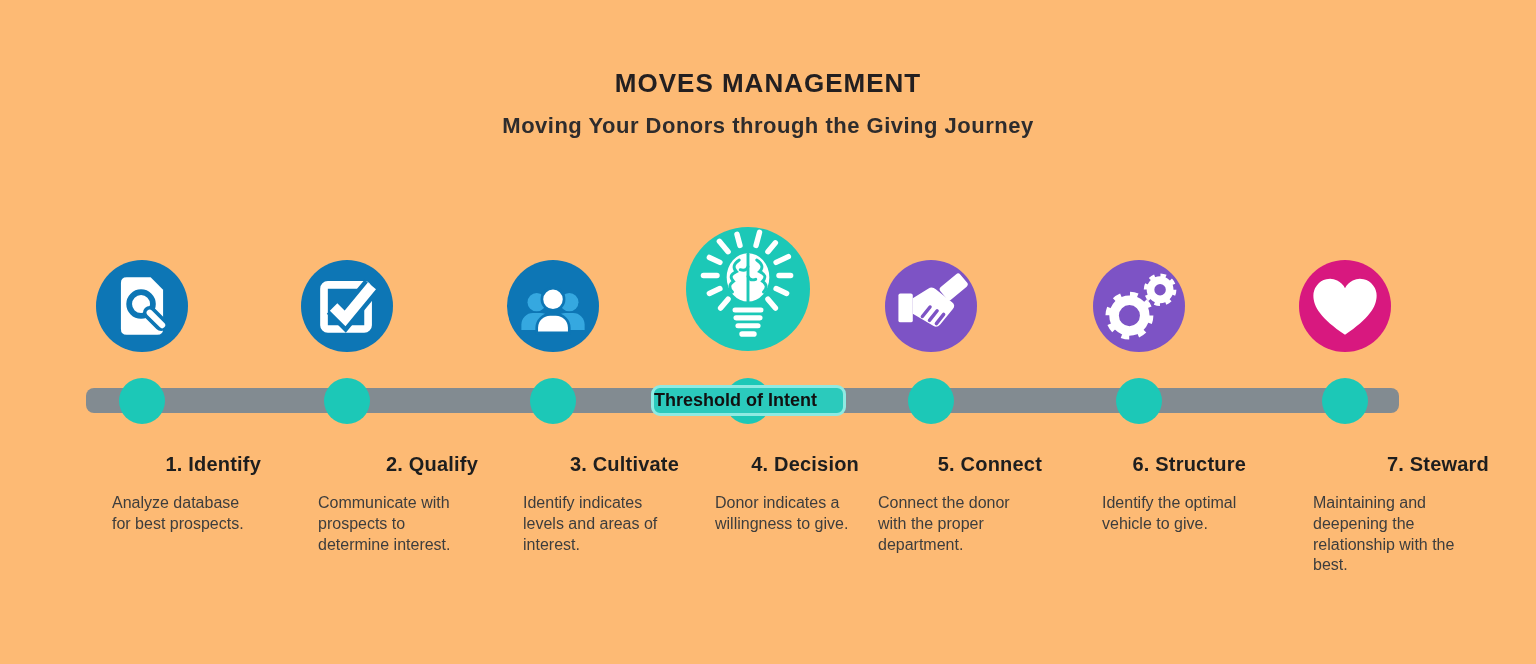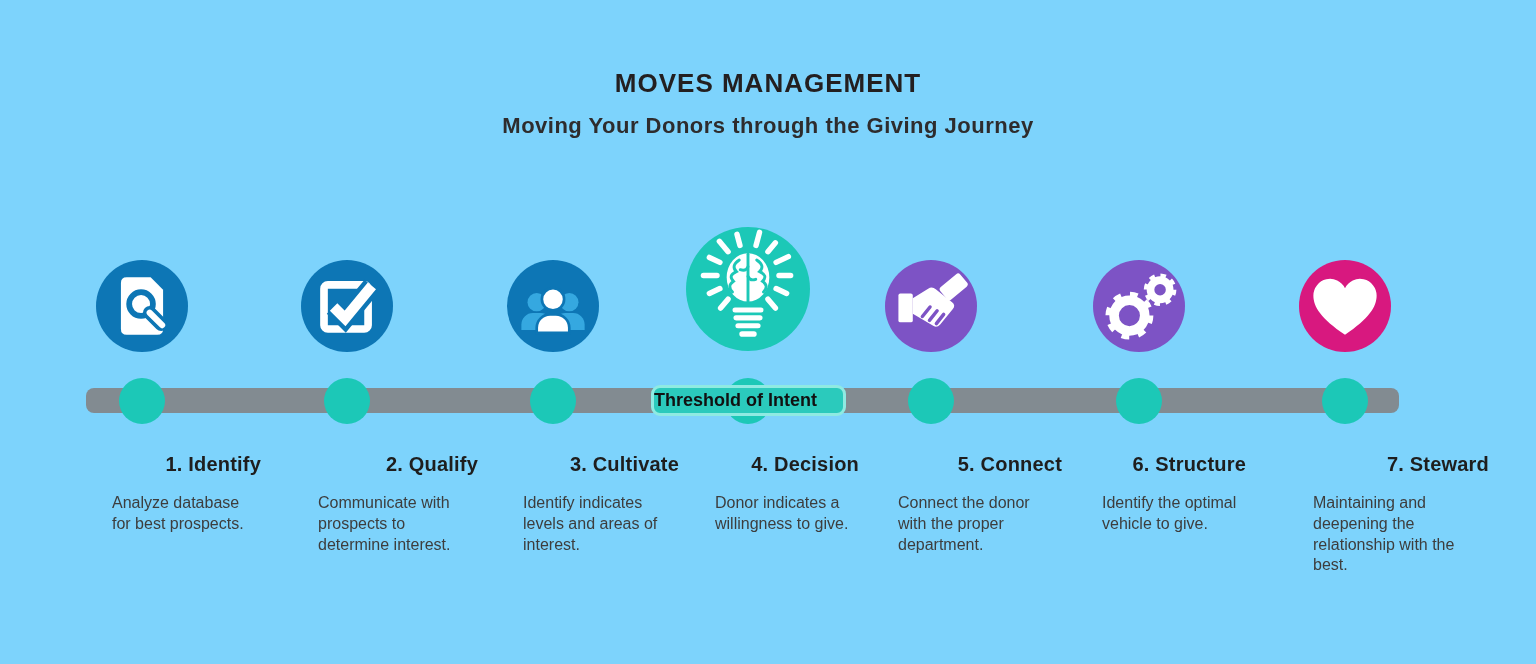--- a/index.html
+++ b/index.html
@@ -1,21 +1,21 @@
 <!DOCTYPE html>
 <html><head>
 <meta charset="utf-8">
 <style>
   html, body { margin: 0; padding: 0; background: #ffffff; }
   * { box-sizing: border-box; }
   .canvas {
     position: relative;
     width: 1536px;
     height: 664px;
-    background: #7dd3fc;
+    background: #fdba74;
     font-family: "Liberation Sans", sans-serif;
     overflow: hidden;
   }
   .header { position: absolute; top: 0; left: 0; width: 100%; text-align: center; }
   .title {
     margin: 68px 0 0 0;
     font-size: 26px;
     font-weight: 800;
     letter-spacing: 1px;
     color: #231f20;
@@ -204,21 +204,21 @@
     <p>Communicate with prospects to determine interest.</p>
   </div>
   <div class="step-text" style="left:507px; width:172px">
     <h3>3. Cultivate</h3>
     <p>Identify indicates levels and areas of interest.</p>
   </div>
   <div class="step-text" style="left:699px; width:160px">
     <h3>4. Decision</h3>
     <p>Donor indicates a willingness to give.</p>
   </div>
-  <div class="step-text" style="left:882px; width:180px">
+  <div class="step-text" style="left:862px; width:180px">
     <h3>5. Connect</h3>
     <p>Connect the donor with the proper department.</p>
   </div>
   <div class="step-text" style="left:1086px; width:160px">
     <h3>6. Structure</h3>
     <p>Identify the optimal vehicle to give.</p>
   </div>
   <div class="step-text" style="left:1297px; width:192px">
     <h3>7. Steward</h3>
     <p>Maintaining and deepening the relationship with the best.</p>

